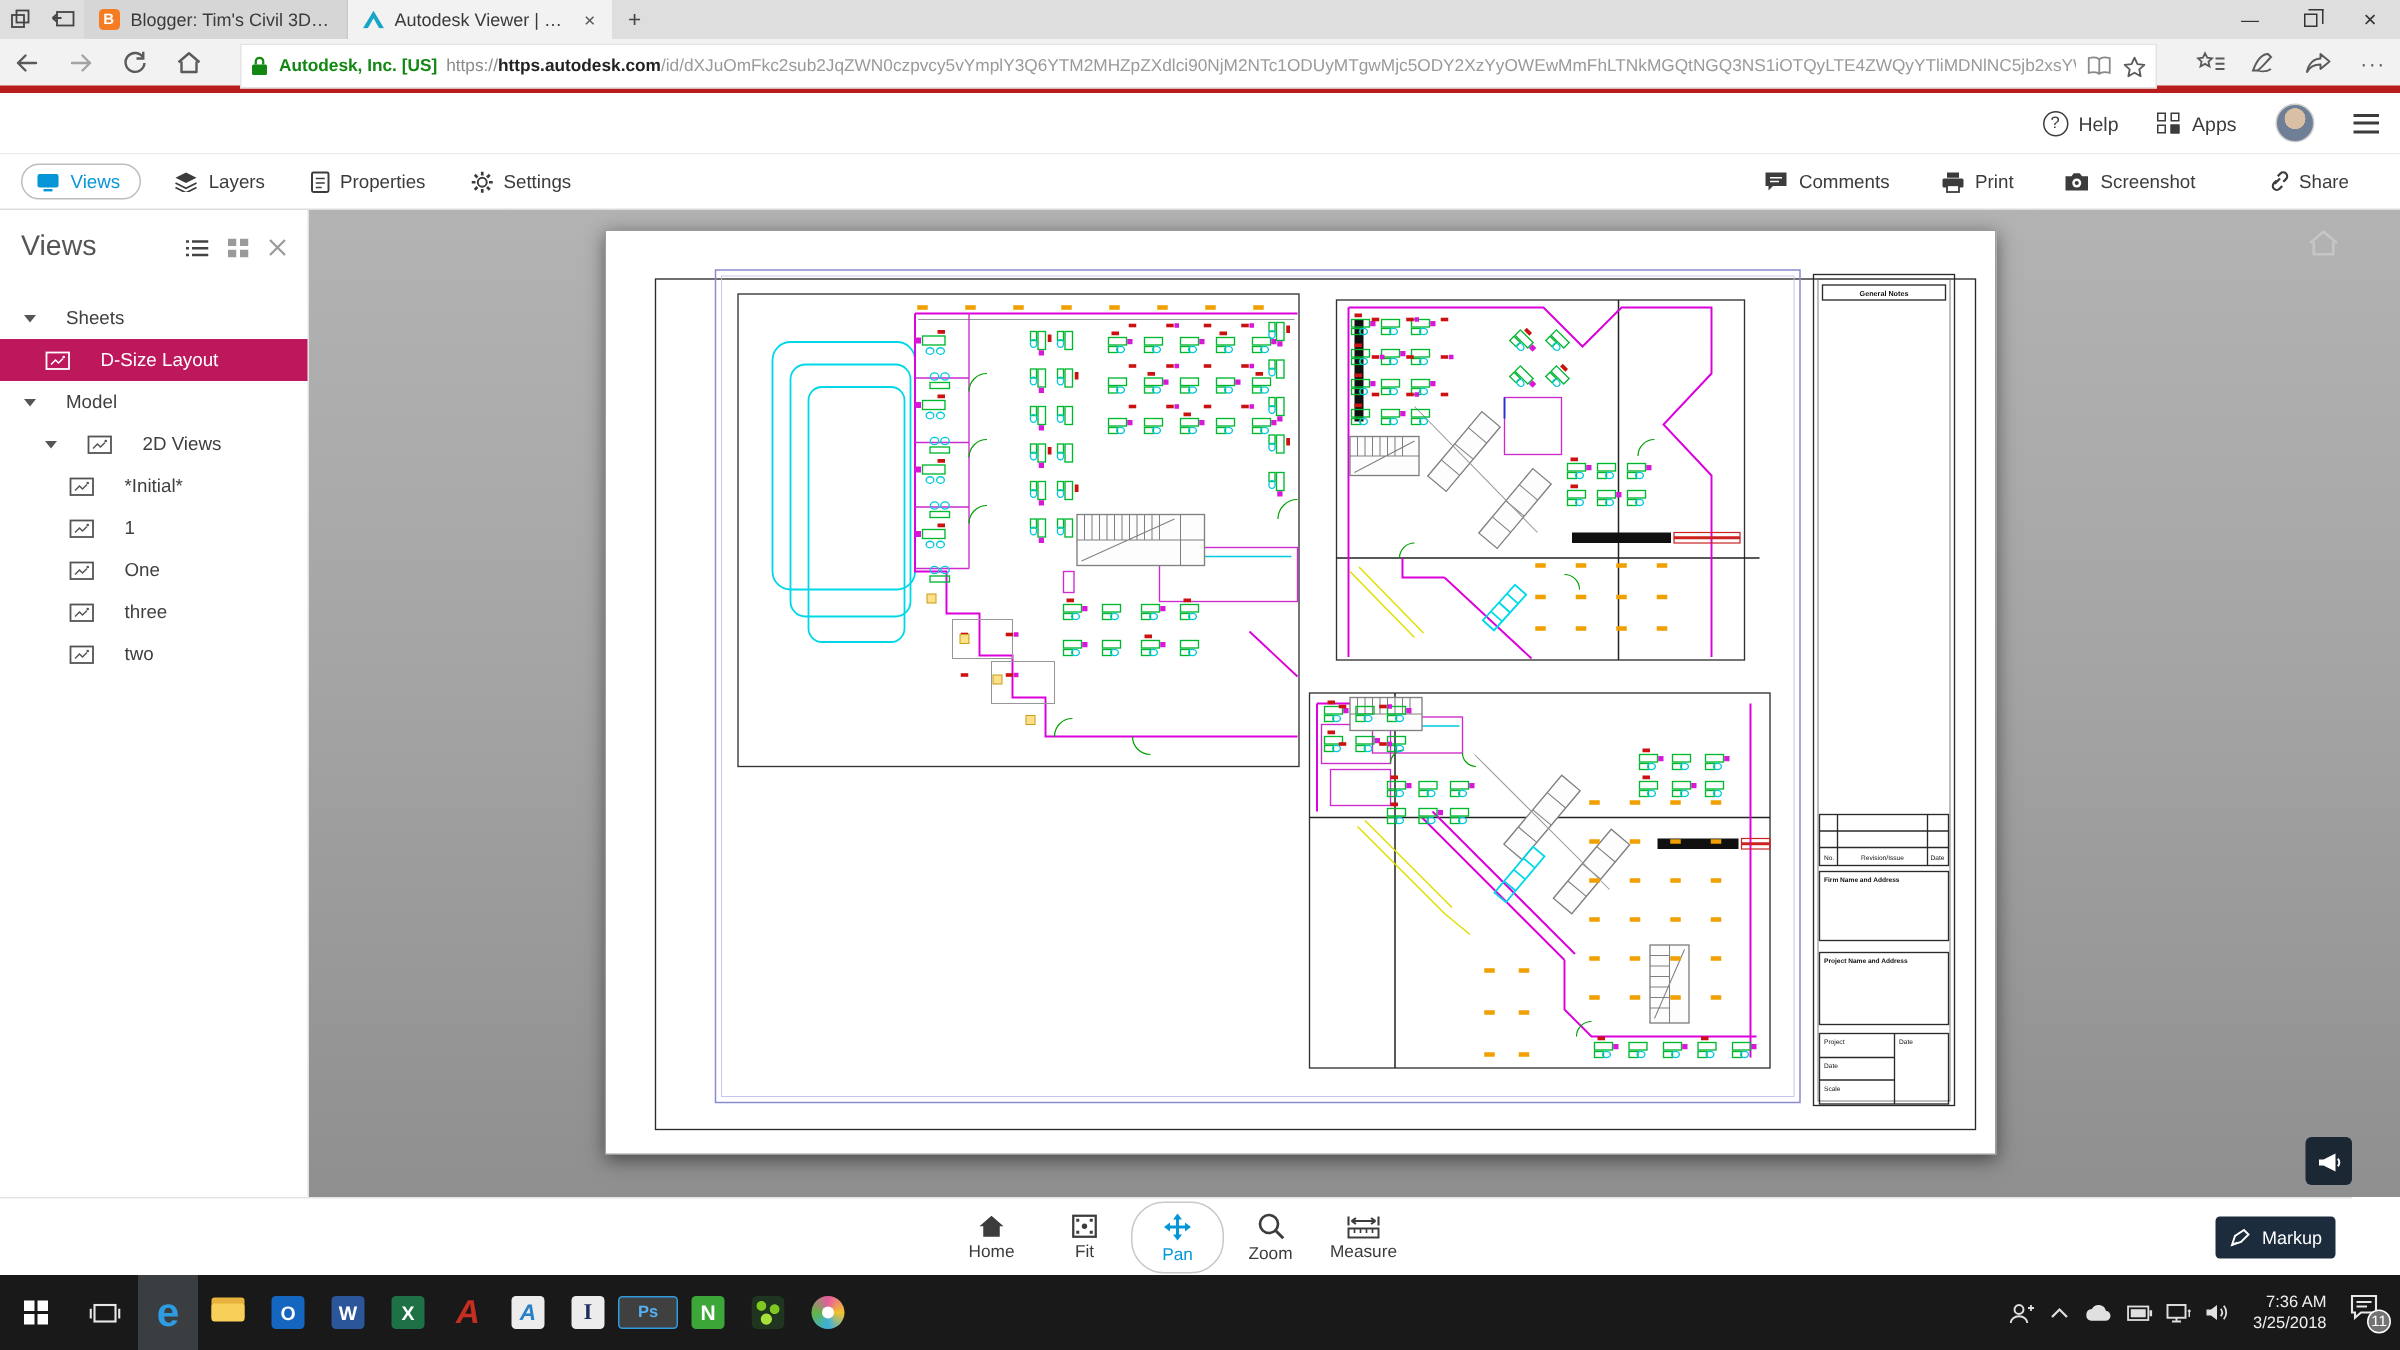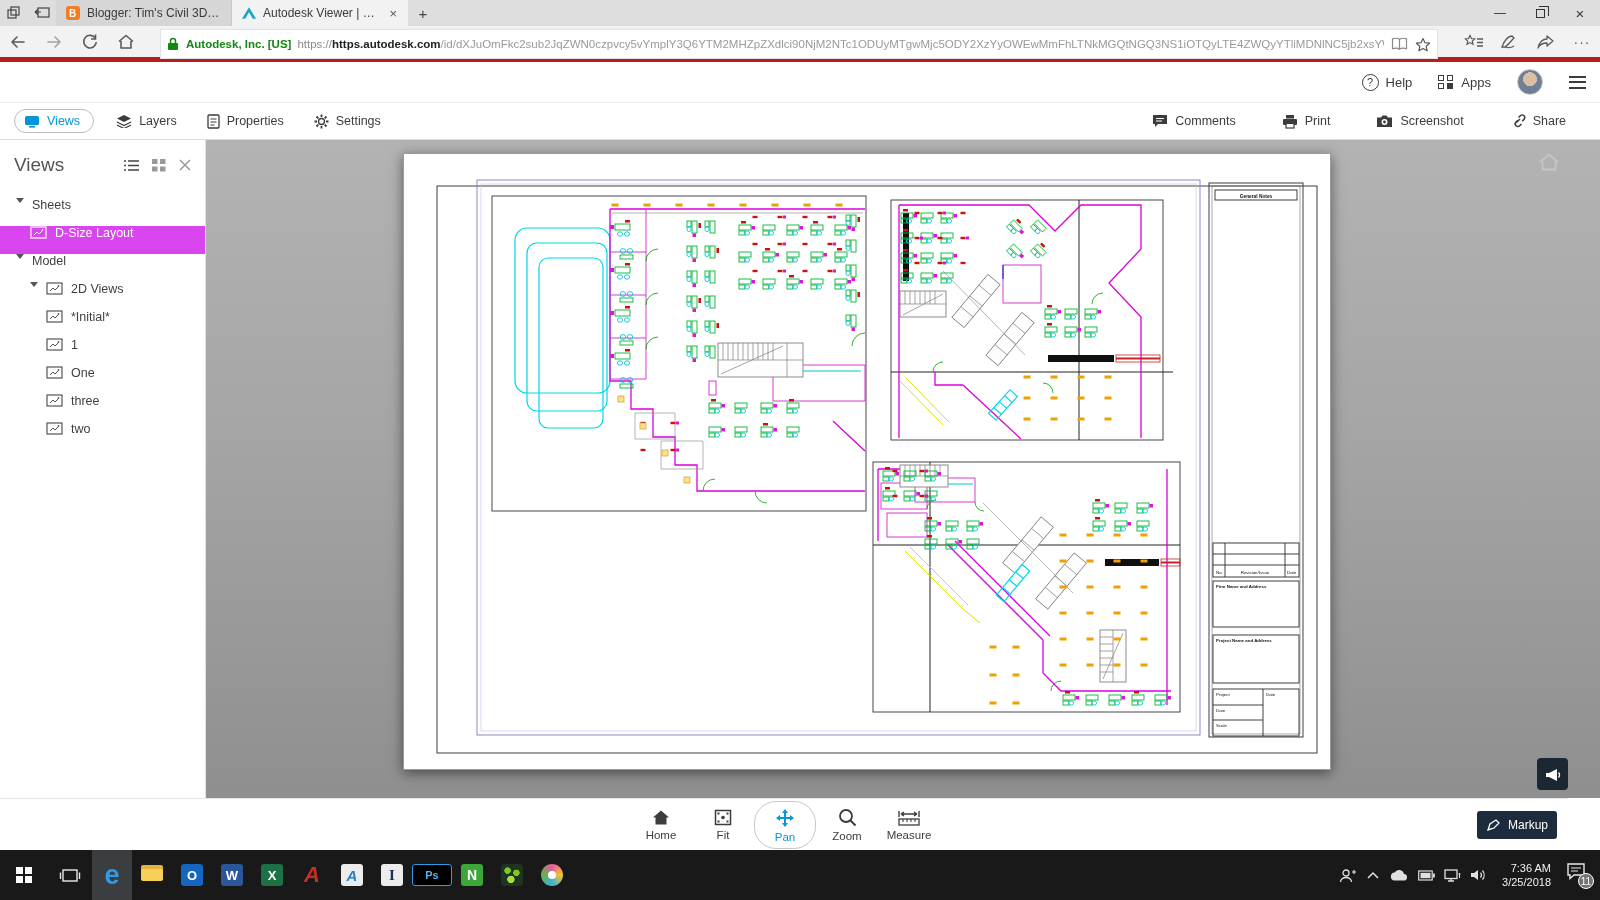--- a/index.html
+++ b/index.html
@@ -51,24 +51,24 @@
 #adsk-toolbar{position:absolute;left:0;top:103px;width:1600px;height:37px;background:#fff;border-bottom:1px solid #ddd;display:flex;align-items:center;font-size:12.5px;color:#3c3c3c}
 .tool{display:flex;align-items:center;gap:7px;margin-right:30px}
 #views-pill{margin-left:14px;border:1px solid #bdbdbd;border-radius:14px;padding:4px 13px 4px 9px;color:#0696d7;margin-right:22px}
 #tb-right{margin-left:auto;display:flex;align-items:center;gap:30px;padding-right:18px}
 .tool svg,.hdr-item svg{flex:0 0 auto}
 
 #views-panel{position:absolute;left:0;top:140px;width:206px;height:658px;background:#fff;border-right:1px solid #e2e2e2}
 #panel-head{display:flex;align-items:center;padding:14px 14px 10px 14px}
 #panel-title{font-size:19px;color:#555}
 #panel-icons{margin-left:auto;display:flex;gap:13px;align-items:center}
-.trow{height:28px;display:flex;font-size:12.5px;color:#3f3f3f;gap:8px}
+.trow{height:28px;display:flex;align-items:center;font-size:12.5px;color:#3f3f3f;gap:20px}
 .caret{width:0;height:0;border-left:4.5px solid transparent;border-right:4.5px solid transparent;border-top:5.5px solid #555}
 .trow .thumb{color:#555}
-.trow.sel{background:#d946ef;color:#fff}
+.trow.sel{background:#be185d;color:#fff}
 .trow.sel .thumb{color:#fff}
 .pl1{padding-left:16px}.pl2{padding-left:30px}.pl3{padding-left:46px}
 #tree{margin-top:12px}
 
 #canvas{position:absolute;left:206px;top:140px;width:1394px;height:658px;background:linear-gradient(180deg,#b3b3b3 0%,#a5a5a5 45%,#8f8f8f 100%);overflow:hidden}
 #sheet-svg{position:absolute;left:197px;top:13px;box-shadow:0 3px 12px rgba(0,0,0,.5)}
 #home-ghost{position:absolute;left:1332px;top:12px;opacity:.55}
 #megaphone-btn{position:absolute;left:1331px;top:618px;width:31px;height:32px;background:#1b2733;border-radius:4px;display:flex;align-items:center;justify-content:center}
 
 .vb{fill:none;stroke:#333;stroke-width:.9}
@@ -115,21 +115,21 @@
 .tb-app{width:40px;height:50px;display:flex;align-items:center;justify-content:center;position:relative}
 .tb-app.edge{background:#3a3e41}
 .tb-app .glyph{font-weight:bold}
 .edge .glyph{color:#2f9be0;font-size:27px}
 .outlook .glyph{background:#1466c0;color:#fff;width:22px;height:22px;border-radius:3px;font-size:13px;display:flex;align-items:center;justify-content:center}
 .word .glyph{background:#2b579a;color:#fff;width:22px;height:22px;border-radius:3px;font-size:13px;display:flex;align-items:center;justify-content:center}
 .excel .glyph{background:#1e7145;color:#fff;width:22px;height:22px;border-radius:3px;font-size:13px;display:flex;align-items:center;justify-content:center}
 .acad .glyph{color:#c52e21;font-size:22px;font-style:italic}
 .civil3d .glyph{background:#ececec;color:#2980c4;width:22px;height:22px;border-radius:3px;font-size:15px;font-style:italic;display:flex;align-items:center;justify-content:center}
 .i-tile .glyph{background:#ececec;color:#1c2e5e;width:22px;height:22px;border-radius:3px;font-size:15px;font-family:"Liberation Serif",serif;display:flex;align-items:center;justify-content:center}
-.photoshop .glyph{background:#000000;border:1.5px solid #2f9be0;color:#55b1f0;width:46px;height:22px;border-radius:3px;font-size:11px;display:flex;align-items:center;justify-content:center}
+.photoshop .glyph{background:#404040;border:1.5px solid #2f9be0;color:#55b1f0;width:46px;height:22px;border-radius:3px;font-size:11px;display:flex;align-items:center;justify-content:center}
 .onenote .glyph{background:#3da639;color:#fff;width:22px;height:22px;border-radius:3px;font-size:14px;display:flex;align-items:center;justify-content:center}
 .folder::before{content:"";position:absolute;left:9px;top:15px;width:22px;height:15px;background:#e8b33c;border-radius:2px}
 .folder::after{content:"";position:absolute;left:9px;top:19px;width:22px;height:12px;background:#f8cf58;border-radius:2px}
 .green-app::before{content:"";position:absolute;left:9px;top:14px;width:22px;height:22px;border-radius:4px;background:radial-gradient(circle at 30% 30%,#7ec820 0 3px,transparent 3.5px),radial-gradient(circle at 70% 40%,#7ec820 0 3px,transparent 3.5px),radial-gradient(circle at 45% 70%,#a8e03a 0 3.4px,transparent 4px),#1f3520}
 .paint3d::before{content:"";position:absolute;left:9px;top:14px;width:22px;height:22px;border-radius:50%;background:conic-gradient(#e85aa0,#f2c12e,#3bb0e0,#62b447,#e85aa0)}
 .paint3d::after{content:"";position:absolute;left:16px;top:21px;width:8px;height:8px;border-radius:50%;background:#fff}
 #tray{margin-left:auto;display:flex;align-items:center;gap:9px;padding-right:8px}
 #clock{font-size:11px;color:#f0f0f0;text-align:right;line-height:1.3;margin:0 6px}
 #action-center{position:relative;width:26px;height:26px}
 #ac-badge{position:absolute;right:-2px;bottom:-1px;width:16px;height:16px;border-radius:50%;background:#737373;border:1.5px solid #fff;color:#fff;font-size:10px;display:flex;align-items:center;justify-content:center}
@@ -291,21 +291,21 @@
     <span>Settings</span>
   </div>
   <div id="tb-right">
     <div class="tool" style="margin:0">
       <svg width="16" height="14">
           <path d="M1,1 H15 V10 H6 L3,13 V10 H1 Z" fill="#3c3c3c"></path>
           <path d="M4,4.5 h8 M4,7 h6" stroke="#fff" stroke-width="1.1"></path>
         </svg>
       <span>Comments</span>
     </div>
-    <div class="tool" style="margin:16px">
+    <div class="tool" style="margin:4px">
       <svg width="16" height="15">
           <rect x="4" y="1" width="8" height="3.5" fill="#3c3c3c"></rect>
           <rect x="1" y="5" width="14" height="6" rx="1" fill="#3c3c3c"></rect>
           <rect x="4" y="9.5" width="8" height="4.5" fill="#fff" stroke="#3c3c3c" stroke-width="1.2"></rect>
         </svg>
       <span>Print</span>
     </div>
     <div class="tool" style="margin:0">
       <svg width="17" height="14">
           <path d="M1,3.5 H5 L6.5,1.5 H10.5 L12,3.5 H16 V13 H1 Z" fill="#3c3c3c"></path>

